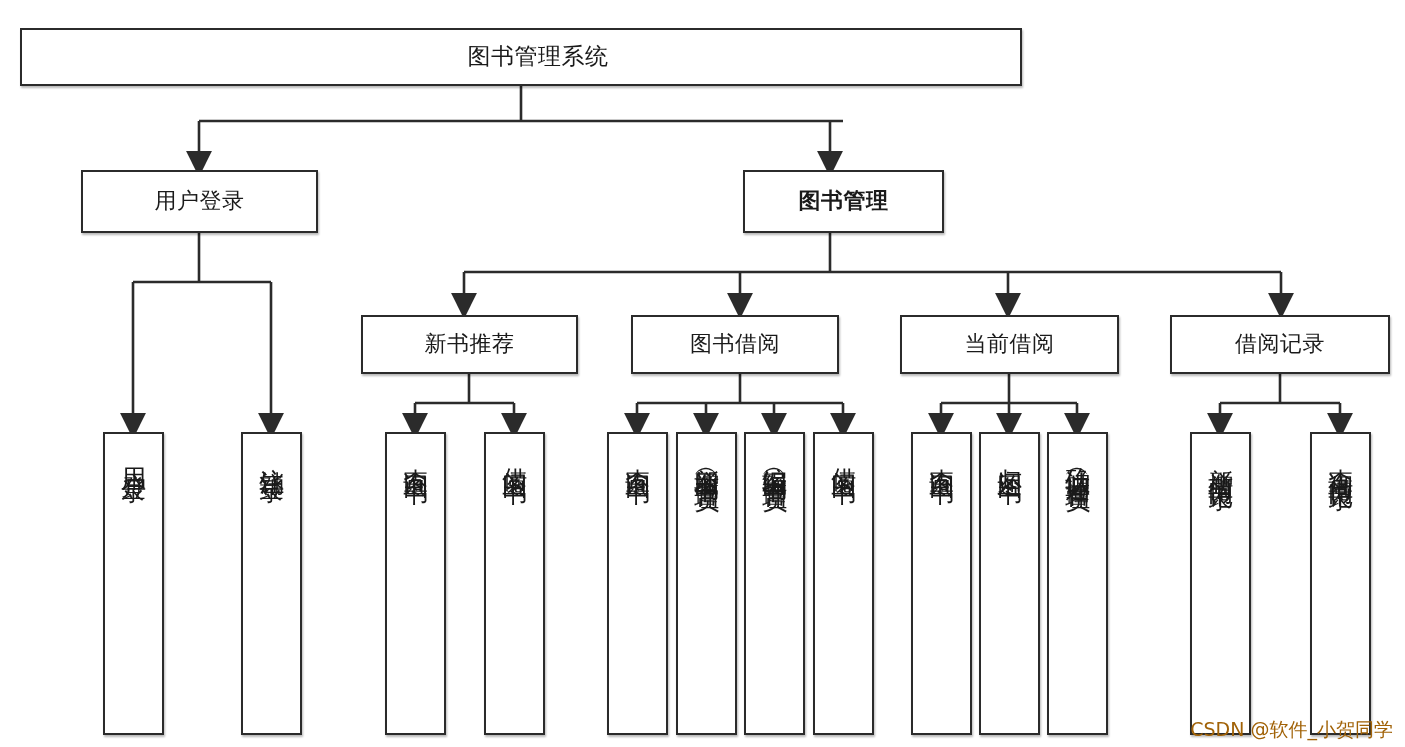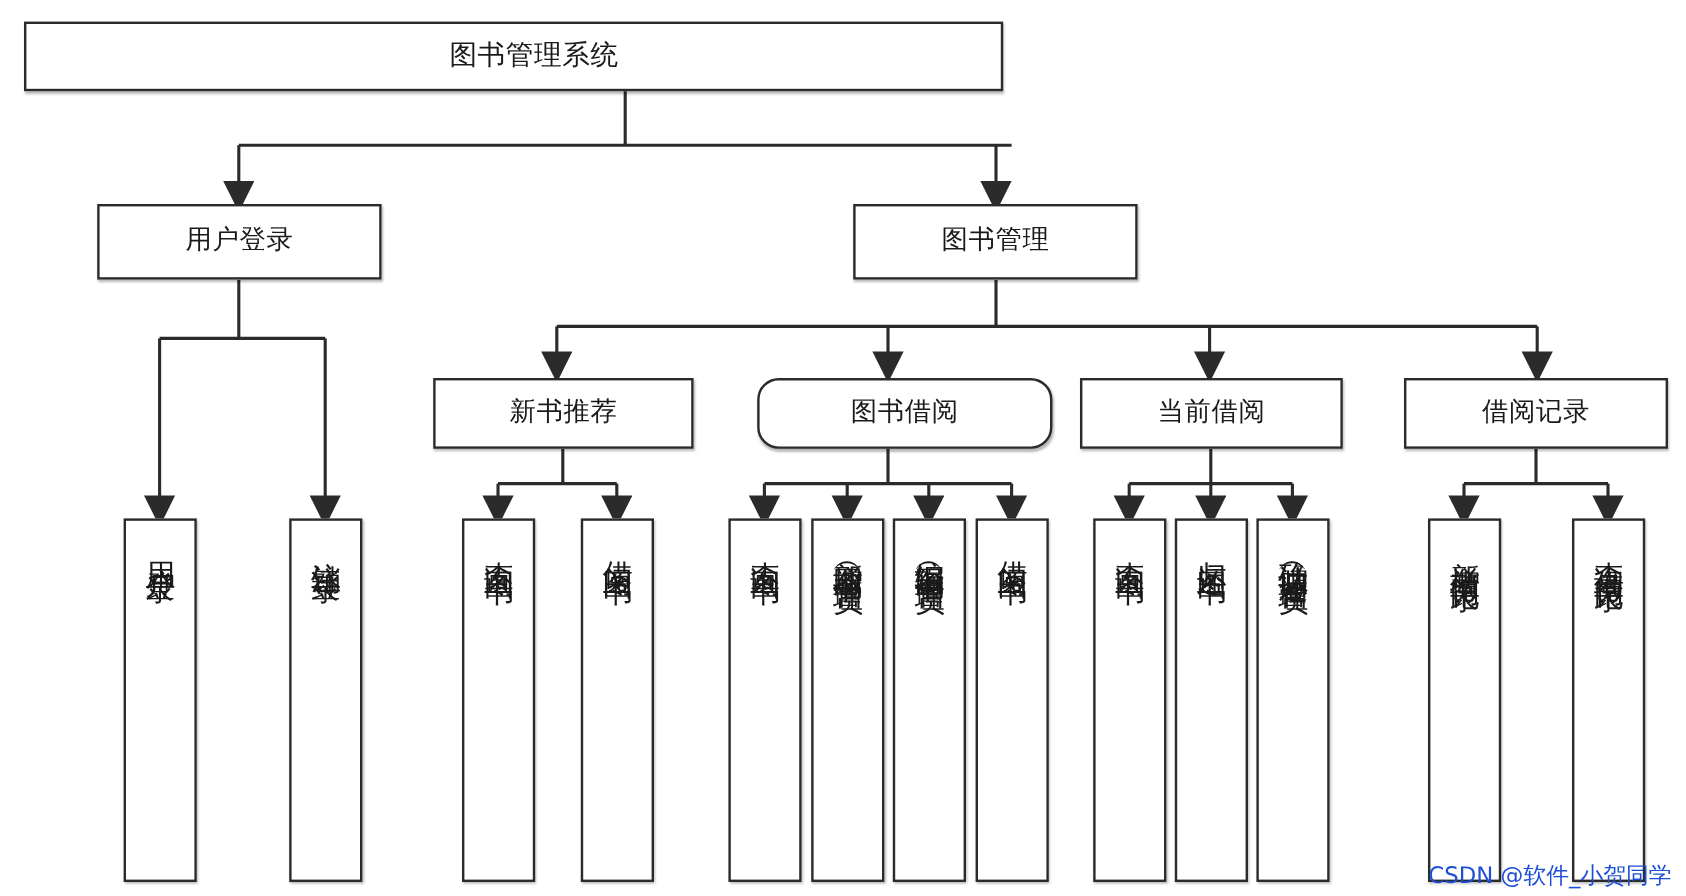--- a/index.html
+++ b/index.html
@@ -41,21 +41,21 @@
     line-height:1.18;
     letter-spacing:4px;
     white-space:nowrap;
   }
   .node.v.tall .lbl{letter-spacing:3px;}
 
   #watermark{
     position:absolute;
     right:12px;bottom:4px;
     font-size:19px;
-    color:#1d4ed8;
+    color:#a16207;
     white-space:nowrap;
     user-select:none;
   }
 </style>
 </head>
 <body>
 
 <div id="stage">
 
   <svg id="wires" viewBox="0 0 1405 747" xmlns="http://www.w3.org/2000/svg">
@@ -101,37 +101,37 @@
       <path d="M1009,403 L1009,416" marker-end="url(#ah)"></path>
       <path d="M1077,403 L1077,416" marker-end="url(#ah)"></path>
 
       <path d="M1280,374 L1280,403"></path>
       <path d="M1220,403 L1340,403"></path>
       <path d="M1220,403 L1220,416" marker-end="url(#ah)"></path>
       <path d="M1340,403 L1340,416" marker-end="url(#ah)"></path>
     </g>
   </svg>
 
-  <div class="node h root" style="left:20px;top:18px;width:816px;height:58px;padding-left:34px;">
+  <div class="node h root" style="left:20px;top:28px;width:1002px;height:58px;padding-left:34px;">
     <span class="lbl">图书管理系统</span>
   </div>
 
   <div class="node h" style="left:81px;top:170px;width:237px;height:63px;">
     <span class="lbl">用户登录</span>
   </div>
 
-  <div class="node h" style="left:711px;top:170px;width:237px;height:63px;">
+  <div class="node h" style="left:743px;top:170px;width:201px;height:63px;font-weight:bold;">
     <span class="lbl">图书管理</span>
   </div>
 
   <div class="node h" style="left:361px;top:315px;width:217px;height:59px;text-align:center;">
     <span class="lbl">新书推荐</span>
   </div>
 
-  <div class="node h" style="left:631px;top:315px;width:246px;height:59px;border-radius:18px;">
+  <div class="node h" style="left:631px;top:315px;width:208px;height:59px;">
     <span class="lbl">图书借阅</span>
   </div>
 
   <div class="node h" style="left:1170px;top:315px;width:220px;height:59px;">
     <span class="lbl">借阅记录</span>
   </div>
 
   <div class="node h" style="left:900px;top:315px;width:219px;height:59px;">
     <span class="lbl">当前借阅</span>
   </div>

